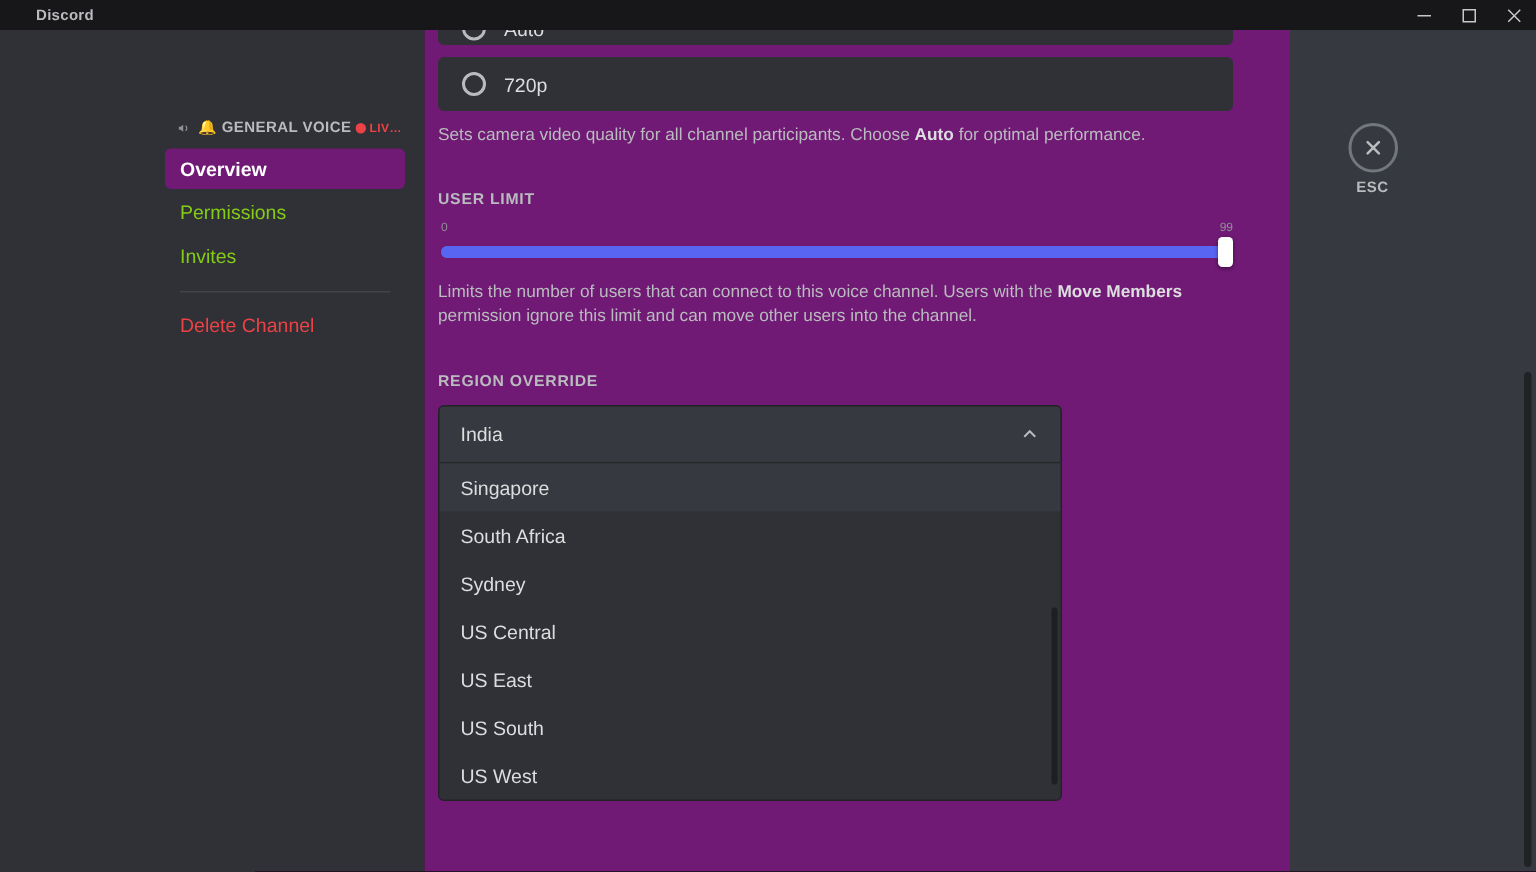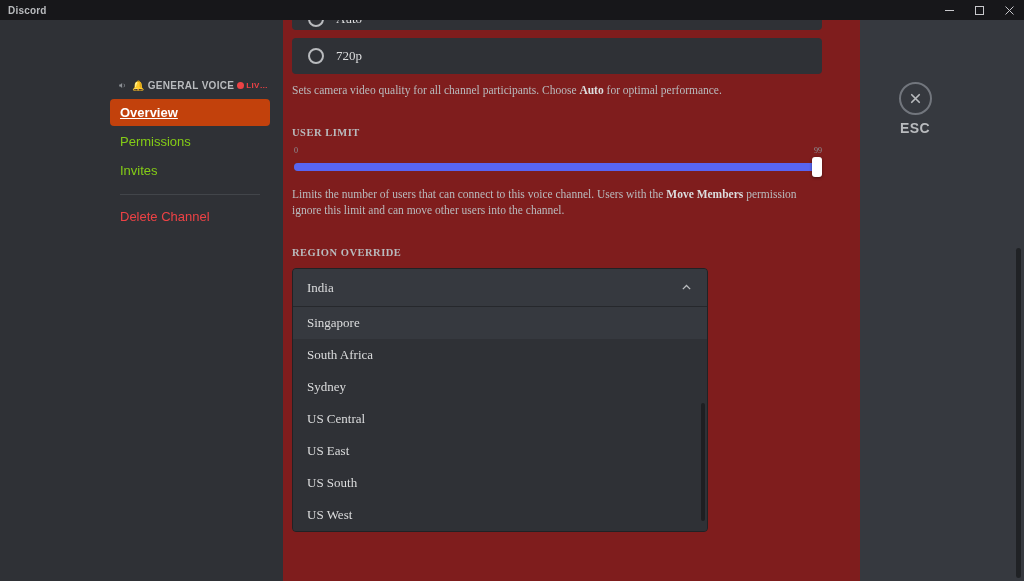--- a/index.html
+++ b/index.html
@@ -28,21 +28,21 @@
     display: flex;
     align-items: center;
     flex: 0 0 20px;
     position: relative;
     z-index: 40;
   }
   .titlebar-title {
     font-size: 10px;
     color: #b9bbbe;
     font-weight: bold;
-    padding-left: 8px;
+    padding-left: 24px;
     letter-spacing: .2px;
     user-select: none;
   }
   .titlebar-spacer { flex: 1; }
   .win-btns { display: flex; height: 20px; }
   .win-btn {
     width: 30px; height: 20px;
     display: flex; align-items: center; justify-content: center;
     color: #c8c8cc;
   }
@@ -108,40 +108,38 @@
     align-items: center;
     padding: 0 10px;
     margin-bottom: 2px;
     border-radius: 4px;
     font-size: 13px;
     color: #84cc16;
     cursor: pointer;
     user-select: none;
   }
   .nav-item.active {
-    background: #c2410c;
+    background: #701a75;
     color: #ffffff;
     font-weight: bold;
-    text-decoration: underline;
   }
   .nav-item.danger { color: #ed4245; font-weight: normal; }
 
   .nav-divider {
     height: 1px;
     background: #42454a;
     margin: 10px 10px 8px 10px;
   }
 
   
   .content-region {
     flex: 1;
     position: relative;
-    background: #7f1d1d;
-    overflow: hidden;
-    font-family: Liberation Serif, serif;
+    background: #701a75;
+    overflow: hidden;
   }
   .content-scroll {
     position: absolute;
     inset: 0;
     padding: 0 0 0 0;
     overflow: hidden;
   }
   .content-inner {
     width: 530px;
     margin-left: 9px;
@@ -304,21 +302,21 @@
   .esc-circle {
     width: 33px; height: 33px;
     border-radius: 50%;
     border: 2px solid #72767d;
     display: flex;
     align-items: center;
     justify-content: center;
     color: #b9bbbe;
   }
   .esc-text {
-    font-size: 14px;
+    font-size: 10px;
     font-weight: bold;
     color: #b9bbbe;
     letter-spacing: .4px;
   }
 
   
   .page-scrollbar {
     position: absolute;
     right: 3px;
     top: 228px;

